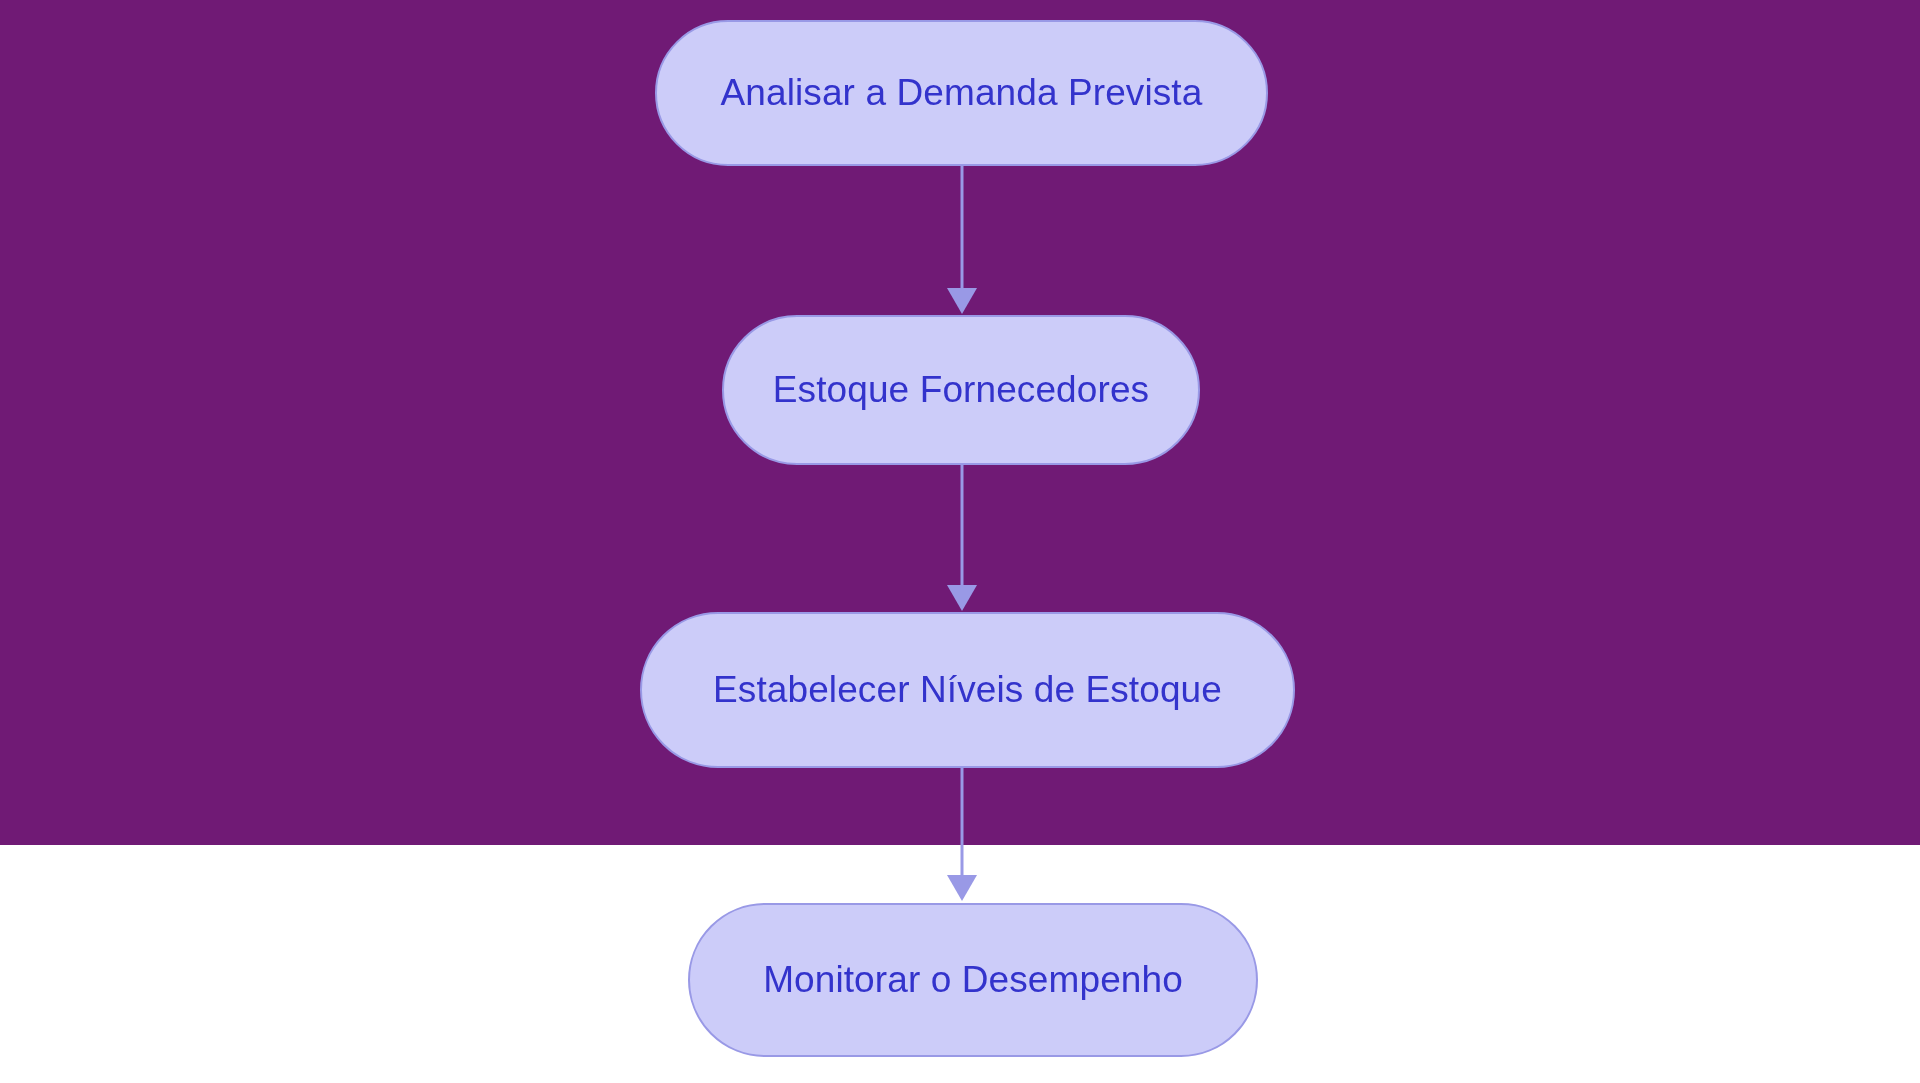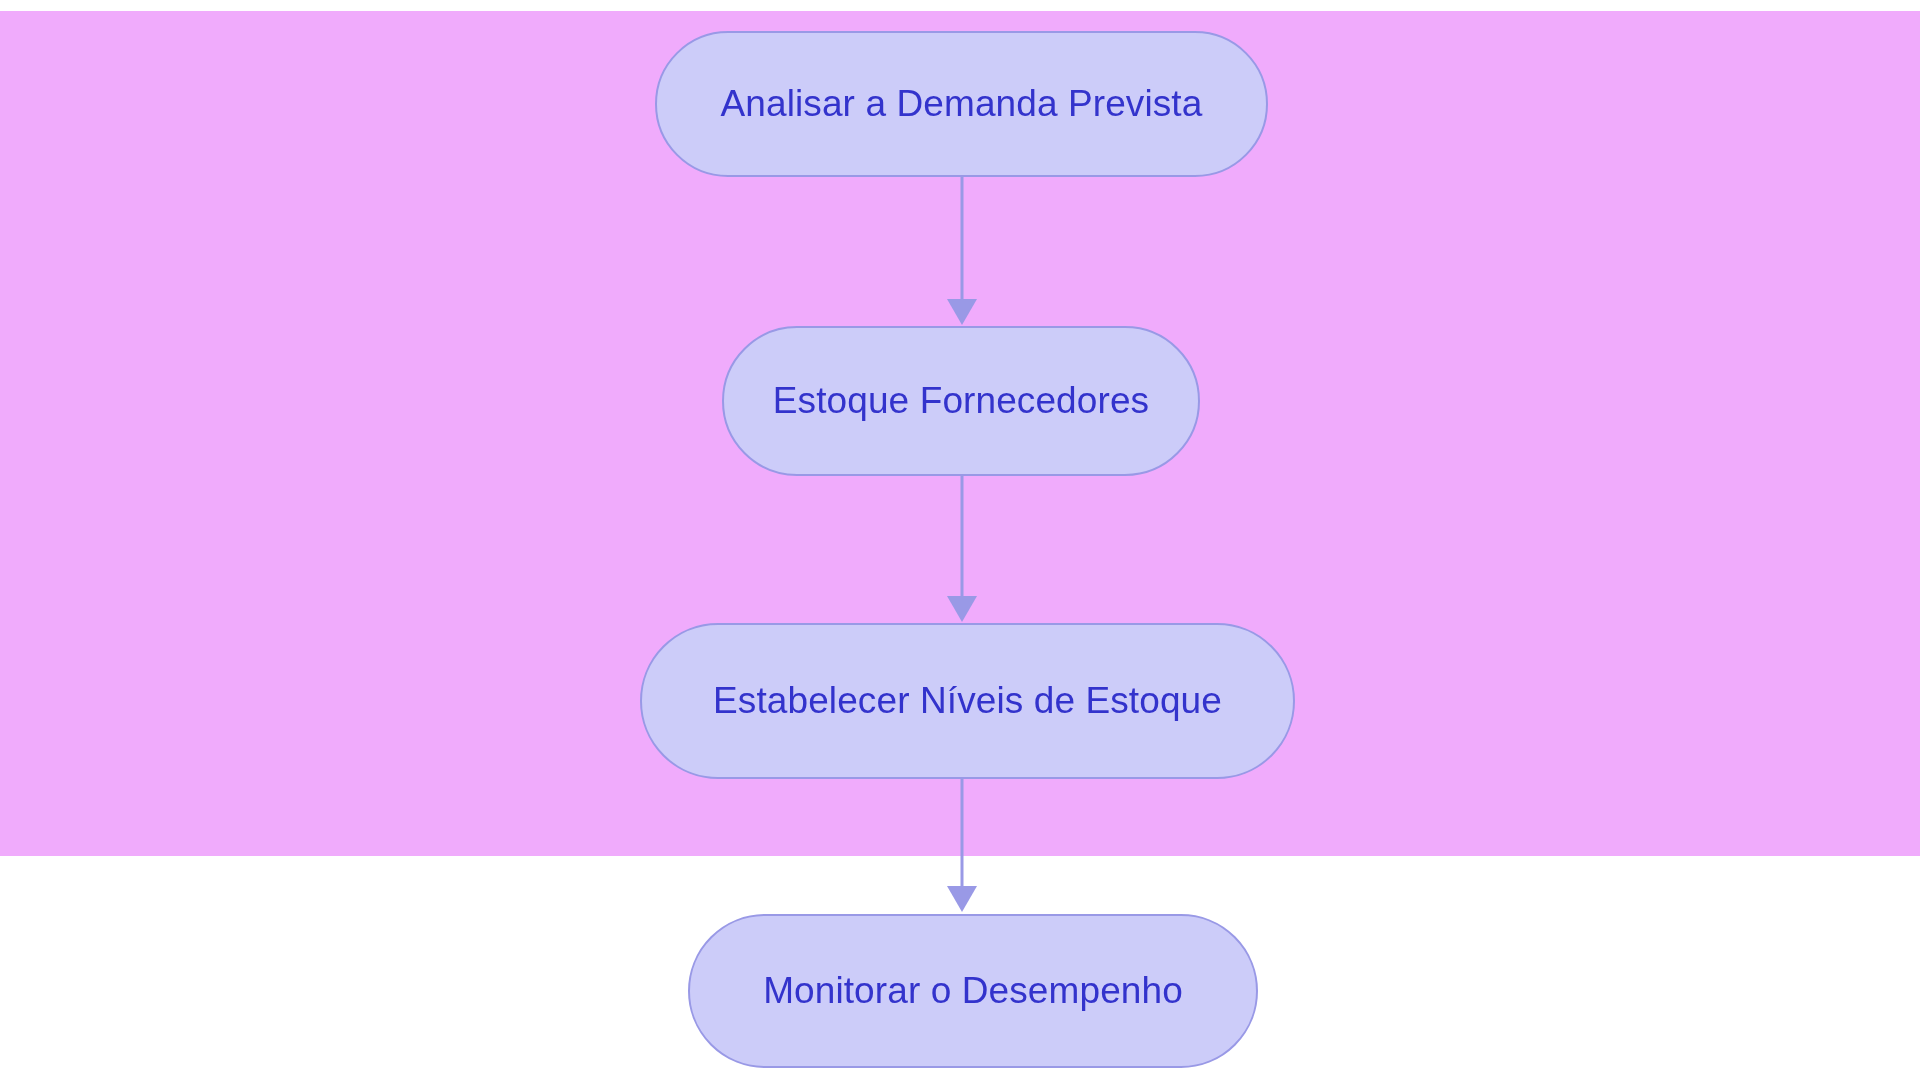--- a/index.html
+++ b/index.html
@@ -12,22 +12,21 @@
     width: 1920px;
     height: 1083px;
     overflow: hidden;
     font-family: "Liberation Sans", "DejaVu Sans", sans-serif;
   }
 
   #diagram-canvas {
     position: relative;
     width: 1920px;
     height: 845px;
-    background: #f0abfc;
-    margin-top: 11px;
+    background: #701a75;
   }
 
   .flow-column {
     position: absolute;
     left: 0;
     top: 0;
     width: 1920px;
     height: 1083px;
   }
 

